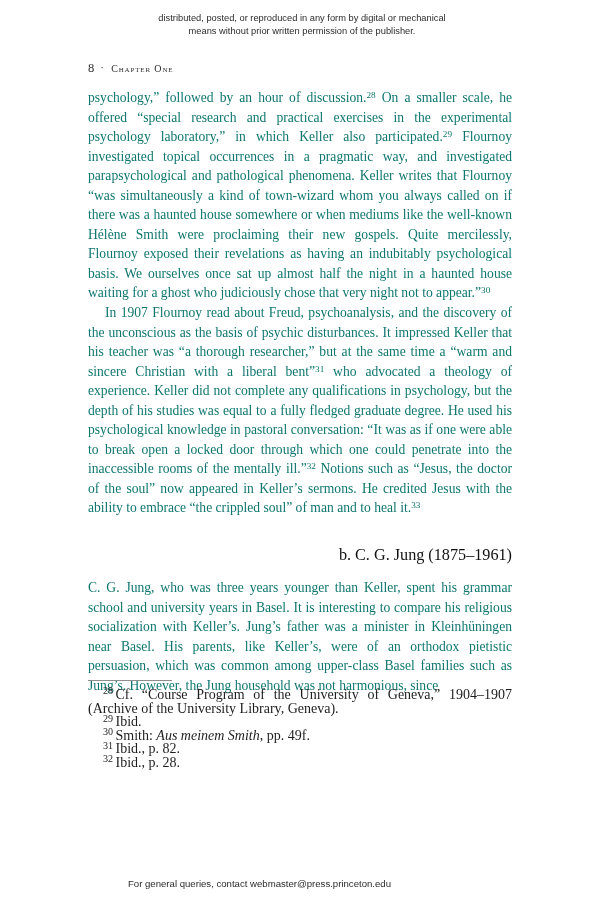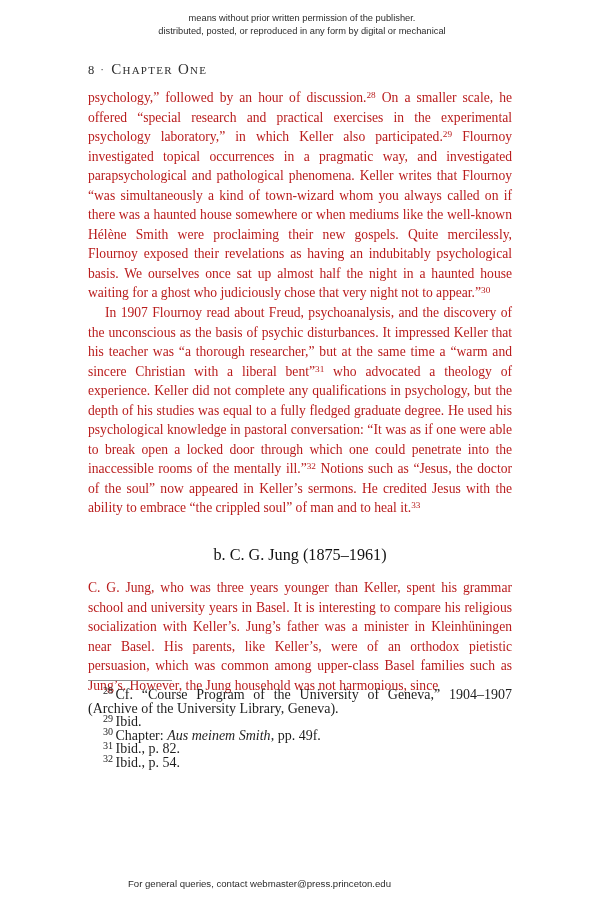--- a/index.html
+++ b/index.html
@@ -45,56 +45,56 @@
     letter-spacing: 0;
   }
   .running-head .rh-sep {
     display: inline-block;
     padding: 0 7px 0 6px;
     font-size: 11px;
     vertical-align: 1px;
   }
   .running-head .rh-title {
     font-variant: small-caps;
-    font-size: 15px;
+    font-size: 10px;
     letter-spacing: 0.085em;
   }
 
   
   .body-column {
     position: absolute;
     left: 88px;
     top: 88px;
     width: 424px;
   }
   p.body-par {
     margin: 0;
     font-size: 13.6px;
     line-height: 19.55px;
     text-align: justify;
     text-justify: inter-word;
-    color: #b91c1c;
+    color: #0f766e;
     hyphens: none;
   }
   p.body-par.indented { text-indent: 17px; }
   .fn-ref {
     font-size: 0.68em;
     vertical-align: 0.42em;
     line-height: 0;
   }
 
   
   .section-heading {
     margin: 0;
     padding: 27px 0 13px 0;
     font-size: 16.2px;
     font-weight: normal;
     line-height: 20px;
     color: #111111;
-    text-align: center;
+    text-align: right;
   }
 
   
   .footnotes {
     position: absolute;
     left: 88px;
     top: 680px;
     width: 424px;
   }
   .fn-rule {
@@ -130,22 +130,22 @@
     text-align: center;
     font-family: "Liberation Sans", sans-serif;
     font-size: 9.6px;
     color: #2b2b2b;
   }
 </style>
 </head>
 <body>
 
 <div class="copyright-notice">
+  <span class="cline">distributed, posted, or reproduced in any form by digital or mechanical</span>
   <span class="cline">means without prior written permission of the publisher.</span>
-  <span class="cline">distributed, posted, or reproduced in any form by digital or mechanical</span>
 </div>
 
 <div class="running-head">
   <span class="folio">8</span><span class="rh-sep">·</span><span class="rh-title">Chapter One</span>
 </div>
 
 <div class="body-column">
 
   <p class="body-par"><span>psychology,” followed by an hour of discussion.</span><span class="fn-ref">28</span><span> On a smaller scale, he offered “special research and practical exercises in the experimental psychology laboratory,” in which Keller also participated.</span><span class="fn-ref">29</span><span> Flournoy investigated topical occurrences in a pragmatic way, and investigated parapsychological and pathological phenomena. Keller writes that Flournoy “was simultaneously a kind of town-wizard whom you always called on if there was a haunted house somewhere or when mediums like the well-known Hélène Smith were proclaiming their new gospels. Quite mercilessly, Flournoy exposed their revelations as having an indubitably psychological basis. We ourselves once sat up almost half the night in a haunted house waiting for a ghost who judiciously chose that very night not to appear.”</span><span class="fn-ref">30</span></p>
 
@@ -155,21 +155,21 @@
 
   <p class="body-par">C. G. Jung, who was three years younger than Keller, spent his grammar school and university years in Basel. It is interesting to compare his religious socialization with Keller’s. Jung’s father was a minister in Kleinhüningen near Basel. His parents, like Keller’s, were of an orthodox pietistic persuasion, which was common among upper-class Basel families such as Jung’s. However, the Jung household was not harmonious, since</p>
 
 </div>
 
 <div class="footnotes">
   <hr class="fn-rule">
   <div>
       <p class="footnote"><span class="fn-num">28</span><span>Cf. “Course Program of the University of Geneva,” 1904–1907 (Archive of the University Library, Geneva).</span></p>
       <p class="footnote"><span class="fn-num">29</span><span>Ibid.</span></p>
-      <p class="footnote"><span class="fn-num">30</span><span>Chapter: </span><em>Aus meinem Smith</em><span>, pp. 49f.</span></p>
+      <p class="footnote"><span class="fn-num">30</span><span>Smith: </span><em>Aus meinem Smith</em><span>, pp. 49f.</span></p>
       <p class="footnote"><span class="fn-num">31</span><span>Ibid., p. 82.</span></p>
-      <p class="footnote"><span class="fn-num">32</span><span>Ibid., p. 54.</span></p>
+      <p class="footnote"><span class="fn-num">32</span><span>Ibid., p. 28.</span></p>
     </div>
 </div>
 
 <div class="page-footer">
   <span>For general queries, contact webmaster@press.princeton.edu</span>
 </div>
 
 </body></html>

